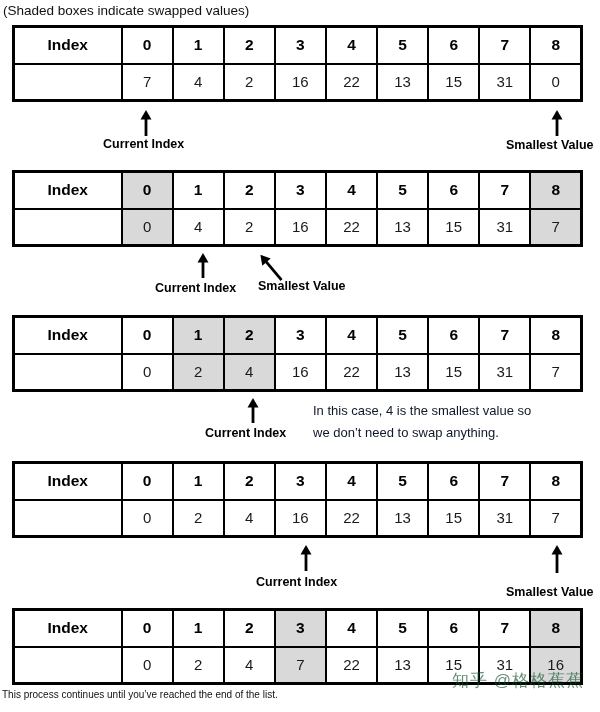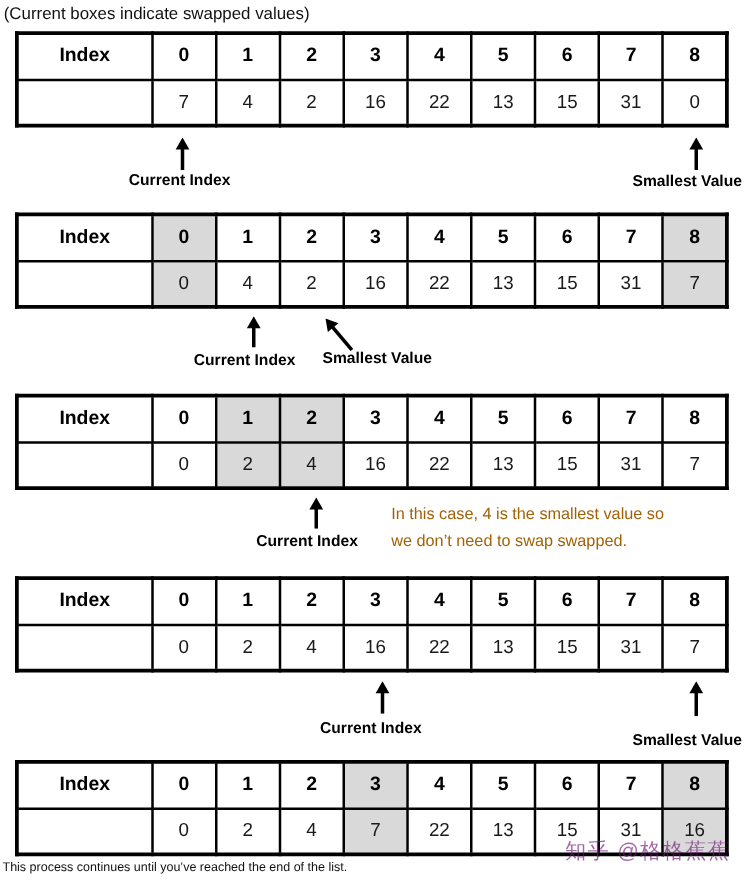--- a/index.html
+++ b/index.html
@@ -35,36 +35,36 @@
   .t4 { top: 461px; }
   .t5 { top: 608px; }
   .arrow { position: absolute; fill: #000; }
   .ann {
     position: absolute;
     font-weight: bold; font-size: 12.5px;
     white-space: nowrap;
   }
   .note {
     position: absolute;
-    font-size: 13px; color: #a16207; white-space: nowrap;
+    font-size: 13px; color: #0f172a; white-space: nowrap;
   }
   .footer {
     position: absolute; left: 2px; top: 689px;
     font-size: 10px; color: #111; white-space: nowrap;
   }
   .watermark {
     position: absolute; left: 452px; top: 669px;
     font-size: 17px; letter-spacing: 1px;
     color: #9a9a9a; opacity: 0.65; white-space: nowrap;
   }
 </style>
 </head>
 <body>
 
-<div class="title">(Current boxes indicate swapped values)</div>
+<div class="title">(Shaded boxes indicate swapped values)</div>
 
 <table class="tbl t1">
   <colgroup>
       <col class="idxcol">
       <col span="9">
     </colgroup>
   <tbody>
       <tr class="hdr">
     <td>Index</td>
     <td>0</td>
@@ -176,21 +176,21 @@
     <td>7</td>
   </tr>
 </tbody>
   </table>
 <svg class="arrow" style="left:246px;top:398px" width="14" height="25" viewBox="0 0 14 25">
     <polygon points="7,0 1.5,9.5 12.5,9.5"></polygon>
     <rect x="5.6" y="7.5" width="2.8" height="17.5"></rect>
   </svg>
 <div class="ann" style="left:205px;top:426px;width:100px">Current Index</div>
 <div class="note" style="left:313px;top:403px">In this case, 4 is the smallest value so</div>
-<div class="note" style="left:313px;top:425px">we don’t need to swap swapped.</div>
+<div class="note" style="left:313px;top:425px">we don’t need to swap anything.</div>
 
 <table class="tbl t4">
   <colgroup>
       <col class="idxcol">
       <col span="9">
     </colgroup>
   <tbody>
       <tr class="hdr">
     <td>Index</td>
     <td>0</td>
@@ -254,14 +254,14 @@
     <td class="sh" style="background: rgb(217, 217, 217);">7</td>
     <td>22</td>
     <td>13</td>
     <td>15</td>
     <td>31</td>
     <td class="sh" style="background: rgb(217, 217, 217);">16</td>
   </tr>
 </tbody>
   </table>
 
-<div class="watermark" style="color: #701a75;">知乎 @格格蕉蕉</div>
+<div class="watermark" style="color: #14532d;">知乎 @格格蕉蕉</div>
 <div class="footer">This process continues until you’ve reached the end of the list.</div>
 
 </body></html>

